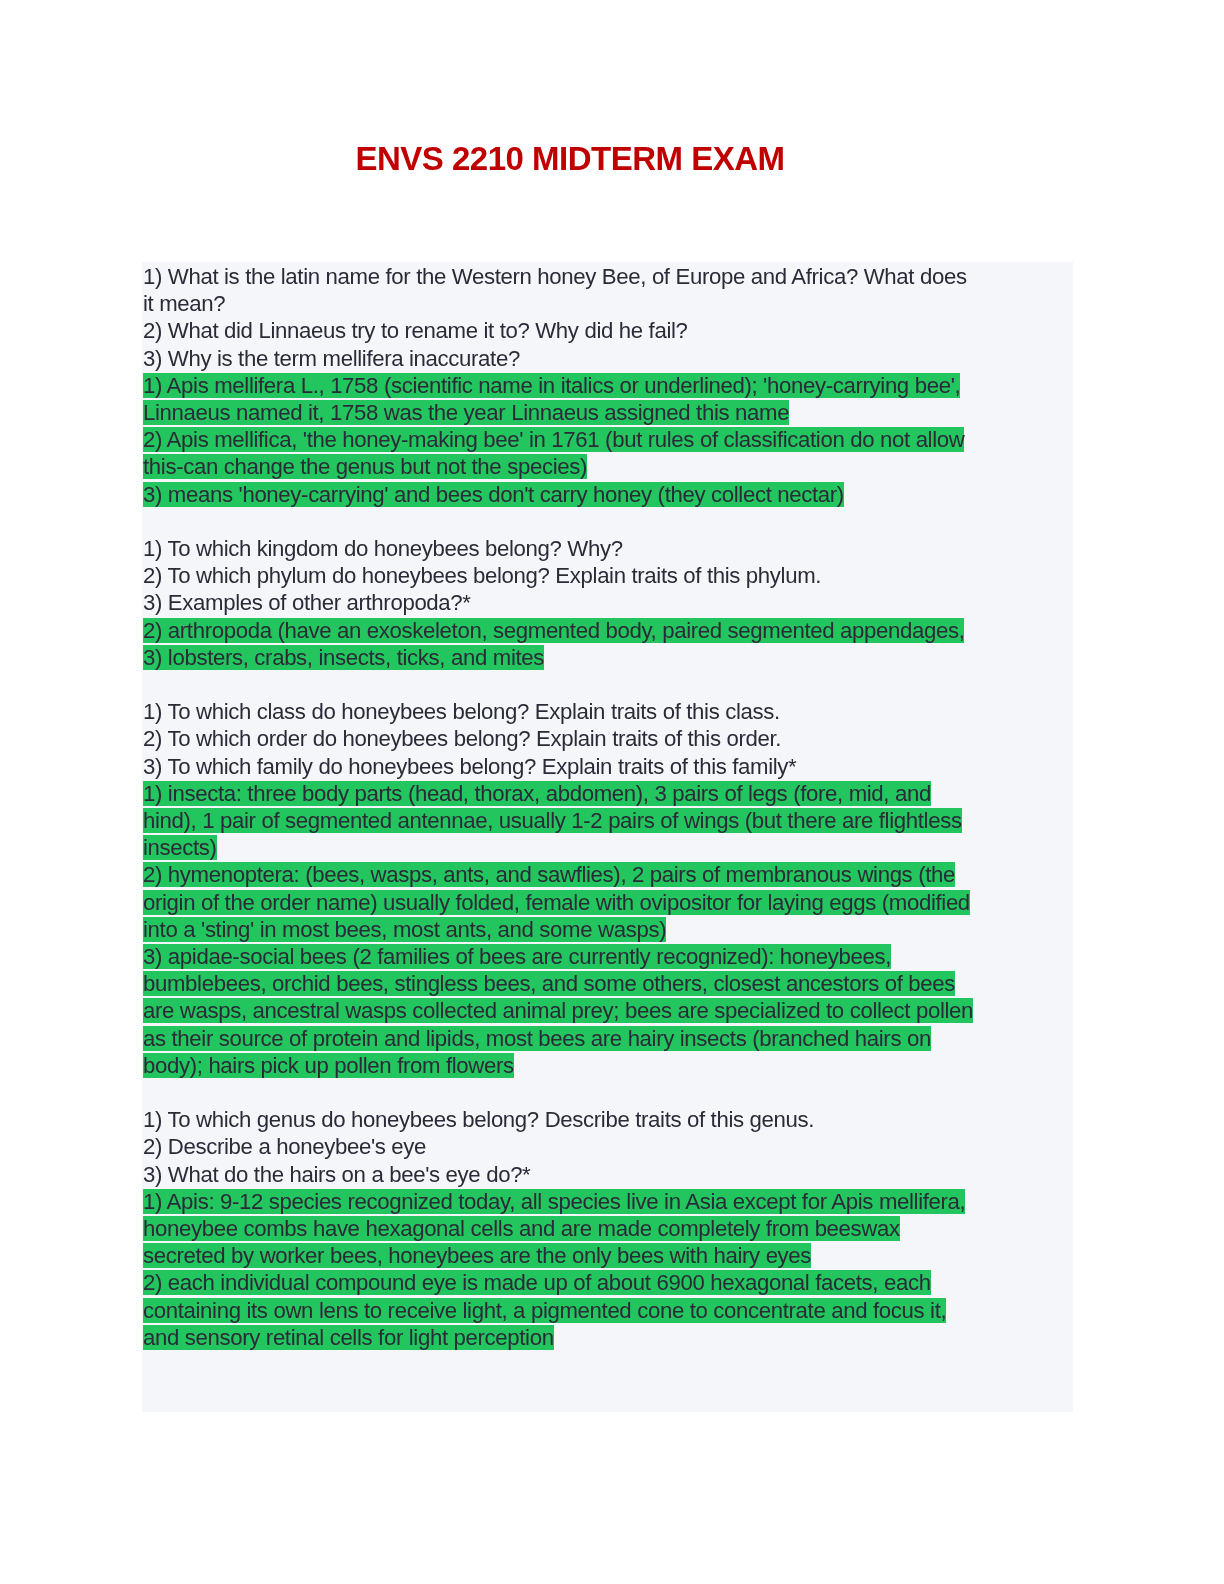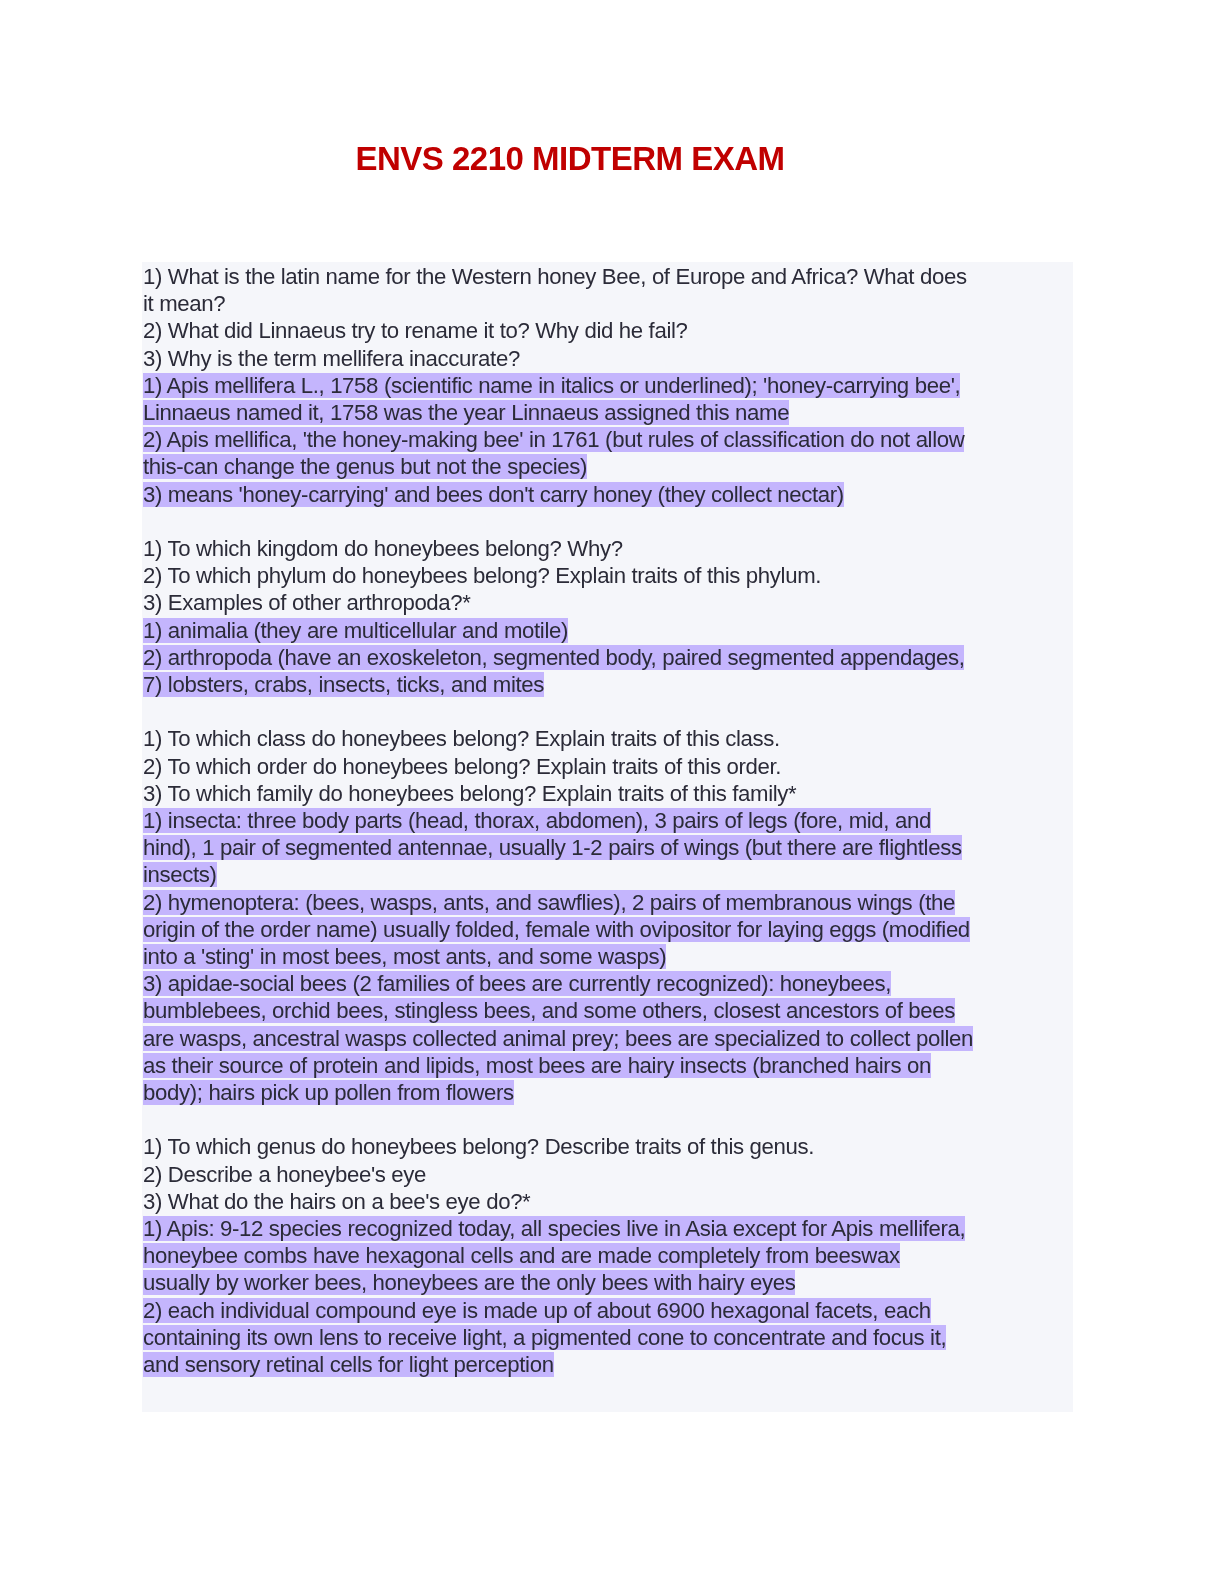--- a/index.html
+++ b/index.html
@@ -13,21 +13,21 @@
     position: absolute; left: 142px; top: 262px; width: 931px; height: 1150px;
     background: #f5f6fa;
   }
   .content {
     position: absolute; left: 143px; top: 263px; width: 930px;
     font-family: Liberation Sans, sans-serif; font-size: 22.2px; line-height: 27.2px;
     color: #2b2b38; letter-spacing: -0.35px;
   }
   .block { margin: 0; }
   .line { display: block; white-space: nowrap; }
-  .hl { background: #c4b5fd; }
+  .hl { background: #22c55e; }
   .gap { height: 27.2px; }
 </style>
 </head>
 <body>
 
 <h1 class="title">ENVS 2210 MIDTERM EXAM</h1>
 
 <div class="panel"></div>
 
 <div class="content">
@@ -49,23 +49,22 @@
   </div>
   <div class="gap"></div>
 
   <div class="block">
     <div>
       <span class="line">1) To which kingdom do honeybees belong? Why?</span>
       <span class="line">2) To which phylum do honeybees belong? Explain traits of this phylum.</span>
       <span class="line">3) Examples of other arthropoda?*</span>
     </div>
     <div>
-      <span class="line"><span class="hl">1) animalia (they are multicellular and motile)</span></span>
       <span class="line"><span class="hl">2) arthropoda (have an exoskeleton, segmented body, paired segmented appendages,</span></span>
-      <span class="line"><span class="hl">7) lobsters, crabs, insects, ticks, and mites</span></span>
+      <span class="line"><span class="hl">3) lobsters, crabs, insects, ticks, and mites</span></span>
     </div>
   </div>
   <div class="gap"></div>
 
   <div class="block">
     <div>
       <span class="line">1) To which class do honeybees belong? Explain traits of this class.</span>
       <span class="line">2) To which order do honeybees belong? Explain traits of this order.</span>
       <span class="line">3) To which family do honeybees belong? Explain traits of this family*</span>
     </div>
@@ -87,20 +86,20 @@
 
   <div class="block">
     <div>
       <span class="line">1) To which genus do honeybees belong? Describe traits of this genus.</span>
       <span class="line">2) Describe a honeybee's eye</span>
       <span class="line">3) What do the hairs on a bee's eye do?*</span>
     </div>
     <div>
       <span class="line"><span class="hl">1) Apis: 9-12 species recognized today, all species live in Asia except for Apis mellifera,</span></span>
       <span class="line"><span class="hl">honeybee combs have hexagonal cells and are made completely from beeswax</span></span>
-      <span class="line"><span class="hl">usually by worker bees, honeybees are the only bees with hairy eyes</span></span>
+      <span class="line"><span class="hl">secreted by worker bees, honeybees are the only bees with hairy eyes</span></span>
       <span class="line"><span class="hl">2) each individual compound eye is made up of about 6900 hexagonal facets, each</span></span>
       <span class="line"><span class="hl">containing its own lens to receive light, a pigmented cone to concentrate and focus it,</span></span>
       <span class="line"><span class="hl">and sensory retinal cells for light perception</span></span>
     </div>
   </div>
 
 </div>
 
 </body></html>

